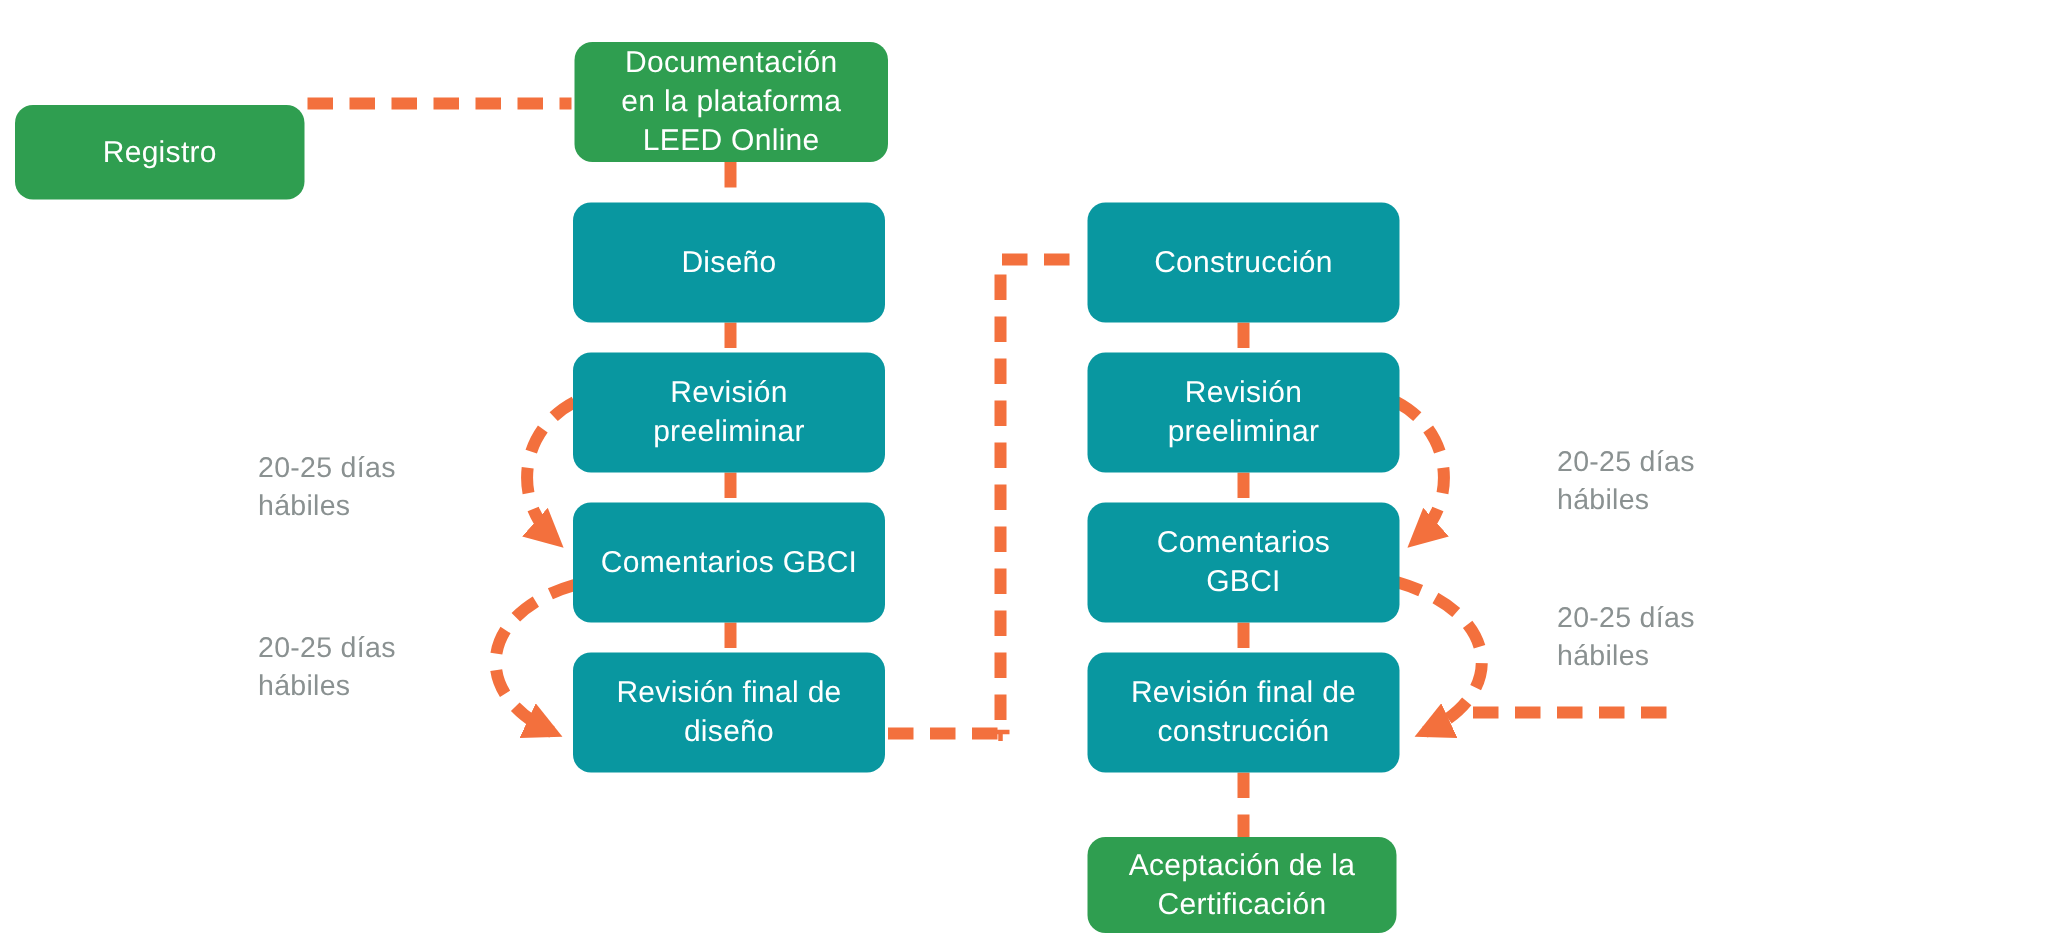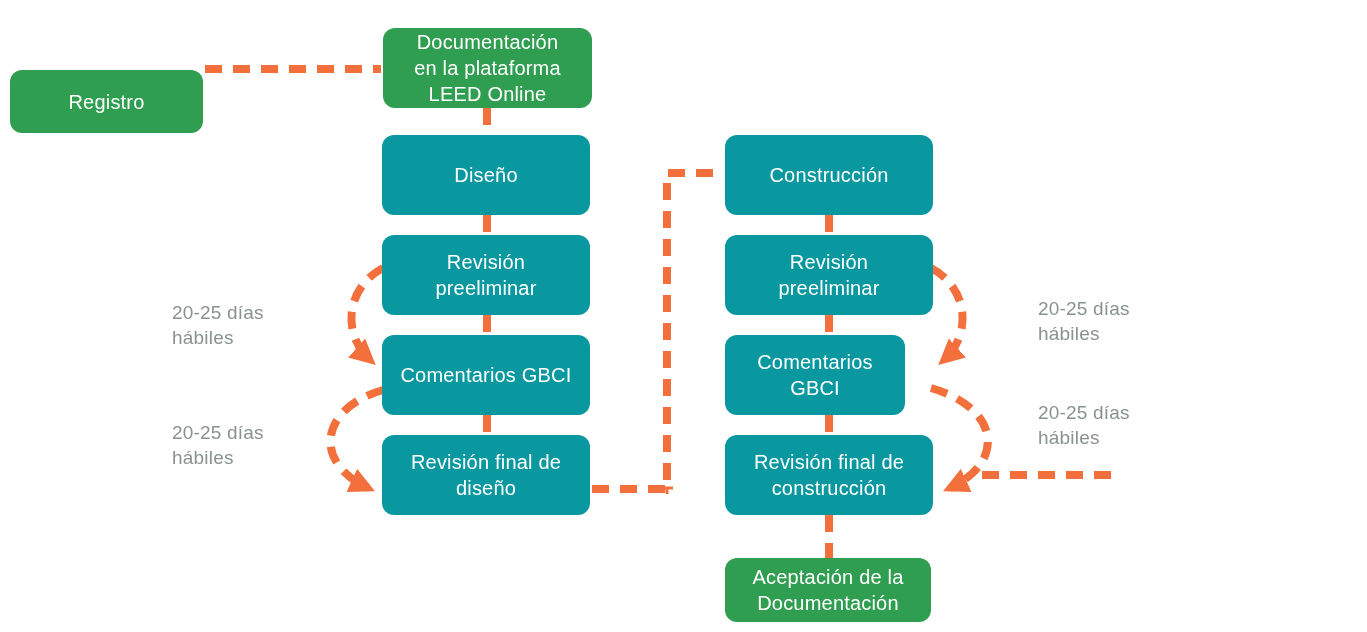--- a/index.html
+++ b/index.html
@@ -100,29 +100,29 @@
   <div class="node teal" style="left:382px; top:335px; width:208px; height:80px;">Comentarios GBCI</div>
 
   <div class="node teal" style="left:382px; top:435px; width:208px; height:80px;">Revisión final de
 diseño</div>
 
   <div class="node teal" style="left:725px; top:135px; width:208px; height:80px;">Construcción</div>
 
   <div class="node teal" style="left:725px; top:235px; width:208px; height:80px;">Revisión
 preeliminar</div>
 
-  <div class="node teal" style="left:725px; top:335px; width:180px; height:80px;">Comentarios
+  <div class="node teal" style="left:725px; top:335px; width:208px; height:80px;">Comentarios
 GBCI</div>
 
   <div class="node teal" style="left:725px; top:435px; width:208px; height:80px;">Revisión final de
 construcción</div>
 
 
   <div class="node green" style="left:725px; top:558px; width:206px; height:64px;">Aceptación de la
-Documentación</div>
+Certificación</div>
 
   <div class="annotation" style="left:172px; top:300px;">20-25 días
 hábiles</div>
 
   <div class="annotation" style="left:172px; top:420px;">20-25 días
 hábiles</div>
 
   <div class="annotation" style="left:1038px; top:296px;">20-25 días
 hábiles</div>
 

